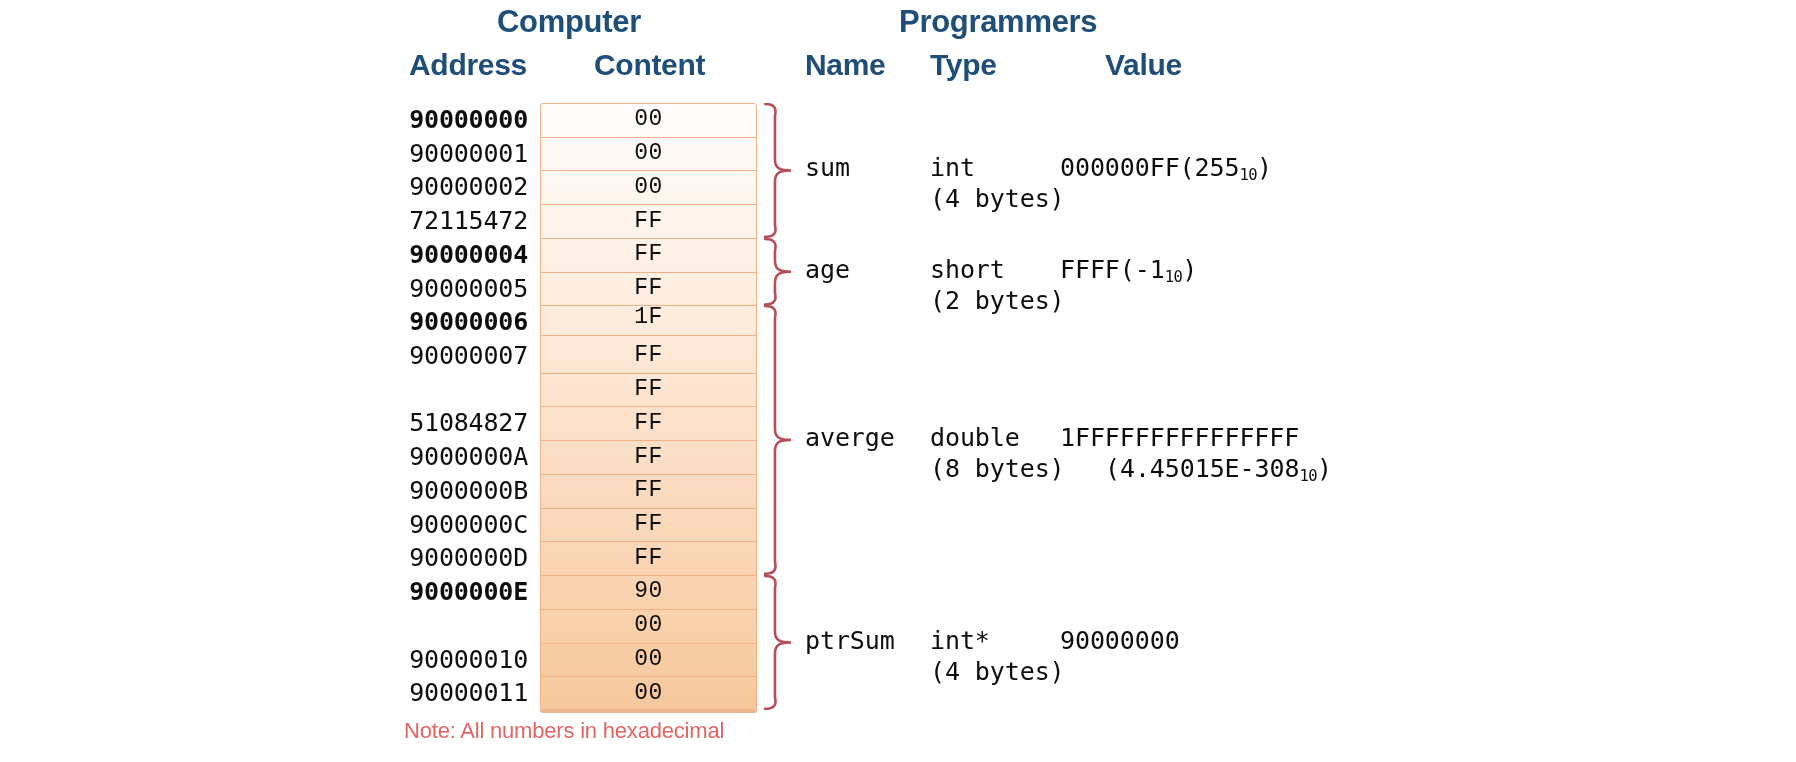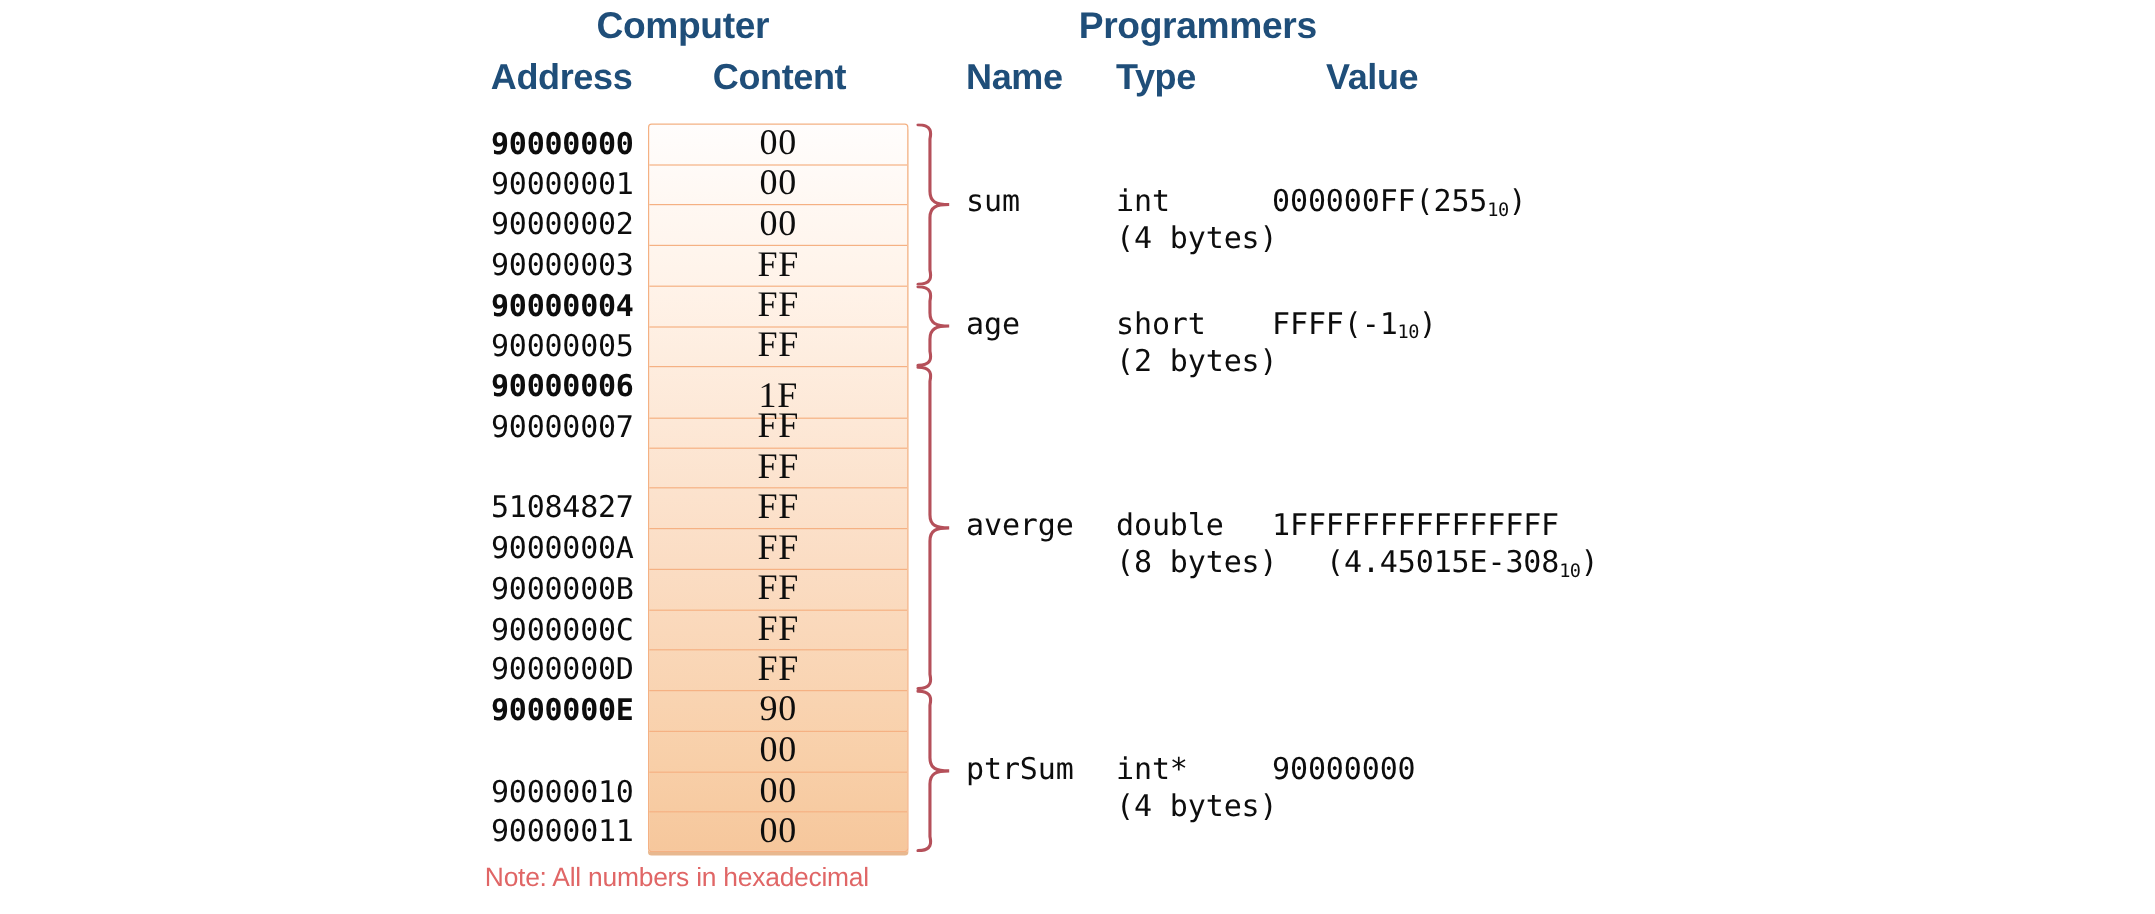--- a/index.html
+++ b/index.html
@@ -46,22 +46,22 @@
   #memtable .rows{position:absolute;left:0;top:0;right:0;bottom:0;}
   .mrow{
     position:absolute;left:0;width:100%;
     height:33.72px;
     box-sizing:border-box;
     border-bottom:1.4px solid #F5B183;
     display:flex;align-items:center;justify-content:center;
   }
   .mrow:last-child{border-bottom:none;}
   .mval{
-    font-family:Liberation Serif, serif;
-    font-size:30px;
+    font-family:Liberation Mono, monospace;
+    font-size:23px;
     color:#0d0d0d;
     letter-spacing:0.5px;
     transform:translateY(-1px);
   }
 
   
   .addr{
     position:absolute;
     right:0;width:0;
     font-family:"DejaVu Sans Mono","Liberation Mono",monospace;
@@ -121,21 +121,21 @@
   <div class="hdr hdr-address">Address</div>
   <div class="hdr hdr-content">Content</div>
   <div class="hdr hdr-name">Name</div>
   <div class="hdr hdr-type">Type</div>
   <div class="hdr hdr-value">Value</div>
 
   <div id="addrcol">
       <div class="addr bold" style="top: 0px;">90000000</div>
       <div class="addr" style="top: 33.72px;">90000001</div>
       <div class="addr" style="top: 67.44px;">90000002</div>
-      <div class="addr" style="top: 101.16px;">90000003</div>
+      <div class="addr" style="top: 101.16px;">72115472</div>
       <div class="addr bold" style="top: 134.88px;">90000004</div>
       <div class="addr" style="top: 168.6px;">90000005</div>
       <div class="addr bold" style="top: 202.32px;">90000006</div>
       <div class="addr" style="top: 236.04px;">90000007</div>
       <div class="addr" style="top: 303.48px;">51084827</div>
       <div class="addr" style="top: 337.2px;">9000000A</div>
       <div class="addr" style="top: 370.92px;">9000000B</div>
       <div class="addr" style="top: 404.64px;">9000000C</div>
       <div class="addr" style="top: 438.36px;">9000000D</div>
       <div class="addr bold" style="top: 472.08px;">9000000E</div>
@@ -156,21 +156,21 @@
         </div>
         <div class="mrow" style="top: 101.16px;">
           <span class="mval">FF</span>
         </div>
         <div class="mrow" style="top: 134.88px;">
           <span class="mval">FF</span>
         </div>
         <div class="mrow" style="top: 168.6px;">
           <span class="mval">FF</span>
         </div>
-        <div class="mrow" style="top: 211px;">
+        <div class="mrow" style="top: 198px;">
           <span class="mval">1F</span>
         </div>
         <div class="mrow" style="top: 236.04px;">
           <span class="mval">FF</span>
         </div>
         <div class="mrow" style="top: 269.76px;">
           <span class="mval">FF</span>
         </div>
         <div class="mrow" style="top: 303.48px;">
           <span class="mval">FF</span>

